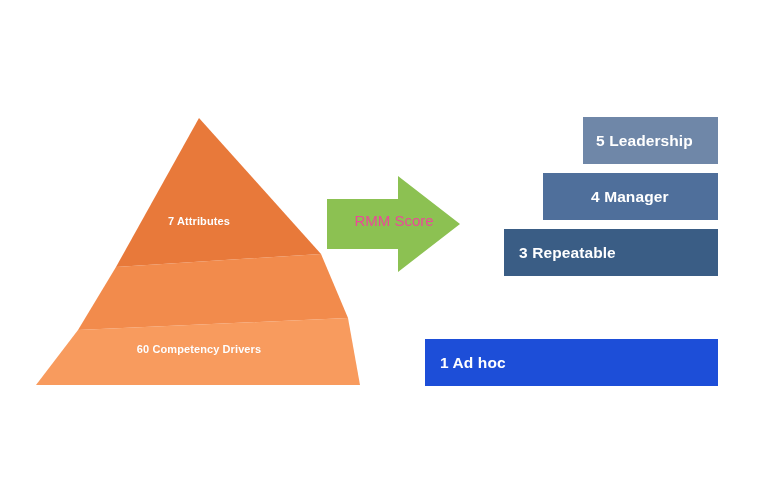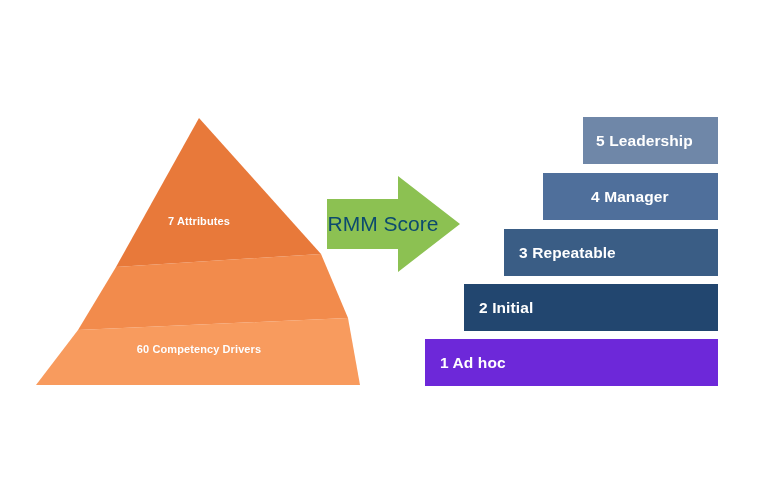--- a/index.html
+++ b/index.html
@@ -54,26 +54,26 @@
     width: 150px;
     height: 110px;
   }
   #arrow-svg {
     position: absolute;
     left: 0;
     top: 0;
   }
   #arrow-label {
     position: absolute;
-    left: 7px;
+    left: 18px;
     top: 37px;
     width: 112px;
     text-align: center;
-    color: #0c4a6e;
-    font-size: 21px;
+    color: #ec4899;
+    font-size: 15px;
     font-weight: 500;
     white-space: nowrap;
   }
 
   
   #staircase {
     position: absolute;
     left: 0;
     top: 0;
     width: 768px;
@@ -131,23 +131,20 @@
     </div>
 
     <div class="stair-bar" style="left:543px; top:173px; width:175px; height:47px; background:#4F6F9B;padding-left:48px;">
       <span class="stair-label">4 Manager</span>
     </div>
 
     <div class="stair-bar" style="left:504px; top:229px; width:214px; height:47px; background:#3A5D85;">
       <span class="stair-label">3 Repeatable</span>
     </div>
 
-    <div class="stair-bar" style="left:464px; top:284px; width:254px; height:47px; background:#22466F;">
-      <span class="stair-label">2 Initial</span>
-    </div>
 
-    <div class="stair-bar" style="left:425px; top:339px; width:293px; height:47px; background:#6d28d9;">
+    <div class="stair-bar" style="left:425px; top:339px; width:293px; height:47px; background:#1d4ed8;">
       <span class="stair-label">1 Ad hoc</span>
     </div>
 
   </div>
 
 </div>
 
 </body></html>

